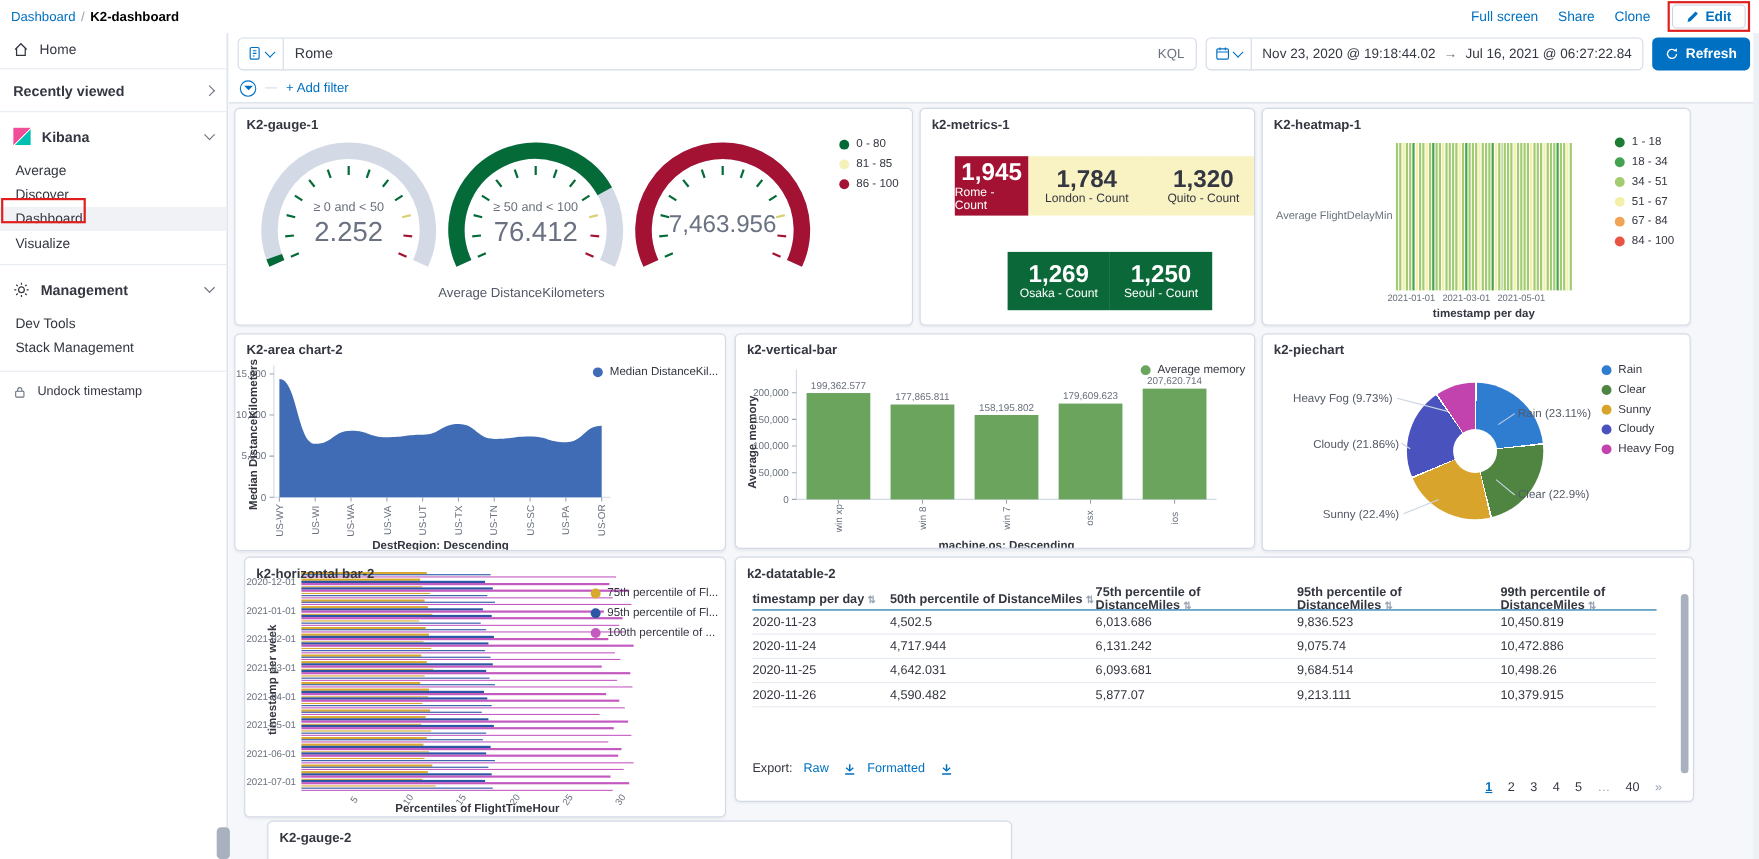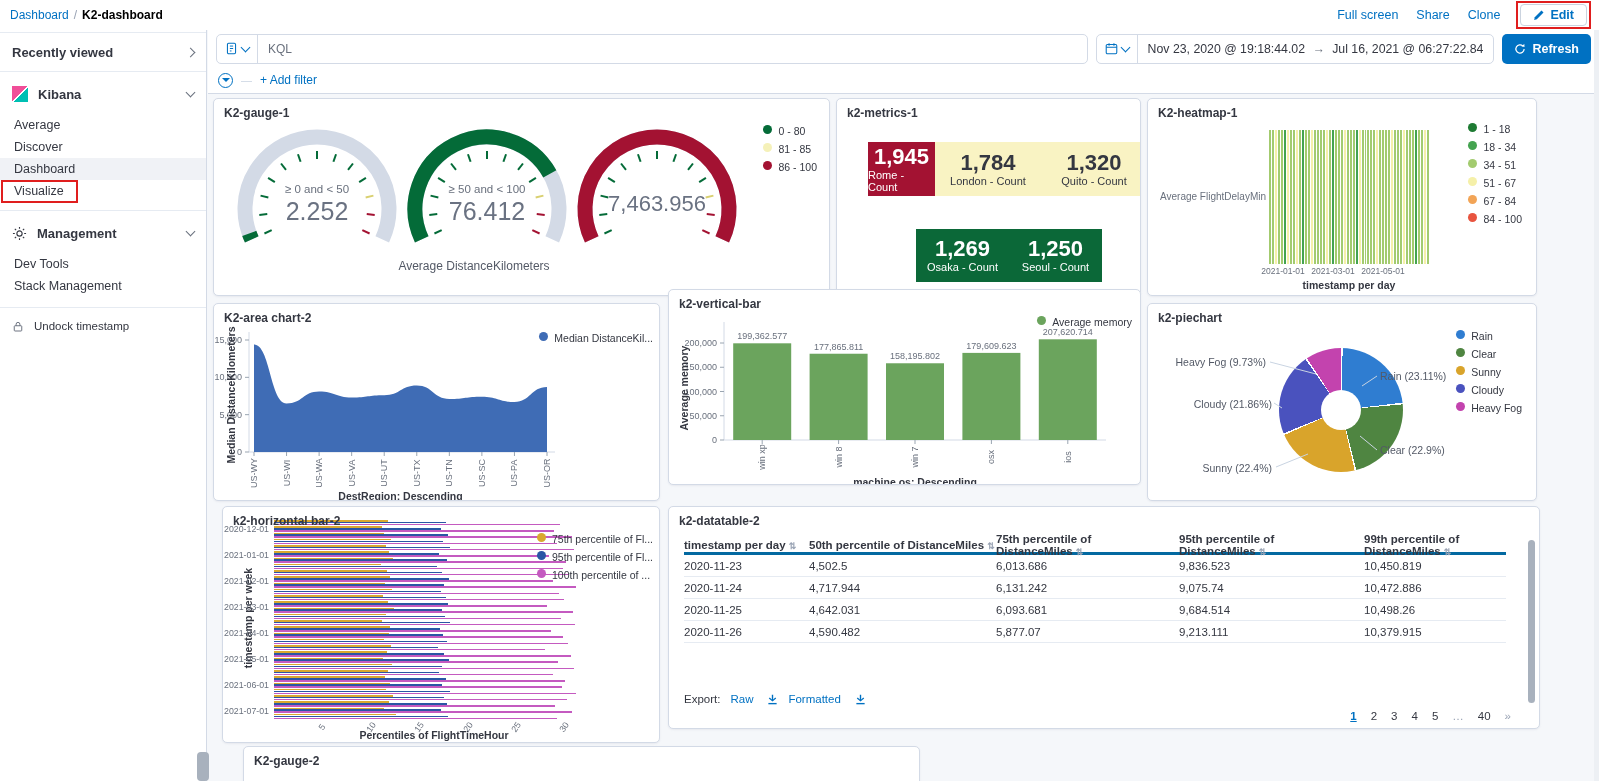--- a/index.html
+++ b/index.html
@@ -60,21 +60,21 @@
     border-right:4px solid transparent; border-top:4px solid #0071C2; }
   .fdash { color:#C9D4E2; font-size:11px; }
   .addfilter { color:#0071C2; font-size:12px; cursor:pointer; }
 
   
   #dash { position:absolute; left:-208px; top:64px; width:1599px; height:688px; }
   .panel { position:absolute; background:#fff; border:1px solid #D3DAE6; border-radius:5px;
     box-shadow:0 1px 2px rgba(152,162,179,.15); overflow:hidden; }
   .ptitle { position:absolute; left:10px; top:7px; font-size:12px; font-weight:bold; color:#343741; cursor:pointer; z-index:2; }
   .legend { position:absolute; font-size:10.5px; color:#343741; }
-  .legend .li { display:flex; gap:6px; margin-bottom:6px; cursor:pointer; white-space:nowrap; }
+  .legend .li { display:flex; align-items:center; gap:6px; margin-bottom:6px; cursor:pointer; white-space:nowrap; }
   .dot { width:9px; height:9px; border-radius:50%; flex:0 0 9px; }
 
   
   .gauge-box { position:absolute; width:170px; text-align:center; }
   .gauge-cap { position:absolute; font-size:12px; color:#535966; }
 
   
   .mtile { position:absolute; display:flex; flex-direction:column; align-items:center; justify-content:center; }
   .mval { font-size:22px; font-weight:bold; line-height:22px; }
   .mlab { font-size:11px; margin-top:1px; }
@@ -85,21 +85,21 @@
   .rot90 { transform:rotate(-90deg); transform-origin:center; white-space:nowrap; }
 
   
   #hm-plot { position:absolute; display:flex; gap:1px; background:#fff; }
   #hm-plot div { flex:1; }
 
   
   #dt-grid { position:absolute; left:15px; top:26px; width:822px; font-size:11.5px; }
   .dt-row { display:grid; grid-template-columns:125px 187px 183px 185px 1fr; border-bottom:1px solid #E6EBF2;
     height:22px; align-items:center; }
-  .dt-row.head { font-weight:bold; border-bottom:3px solid #0369a1; cursor:pointer; }
+  .dt-row.head { font-weight:bold; border-bottom:1px solid #0369a1; cursor:pointer; }
   .dt-row.total { font-weight:bold; border-bottom:none; }
   .sorticon { color:#98A2B3; font-size:9px; margin-left:3px; }
   #dt-export { position:absolute; left:15px; top:186px; font-size:11.5px; display:flex; gap:10px; align-items:center; }
   #dt-export a { color:#0071C2; text-decoration:none; display:flex; gap:14px; align-items:center; cursor:pointer; }
   #dt-pager { position:absolute; right:28px; top:203px; font-size:11.5px; display:flex; gap:14px; color:#343741; }
   #dt-pager span { cursor:pointer; }
   #dt-pager .cur { color:#0071C2; font-weight:bold; text-decoration:underline; }
   #dt-pager .dots, #dt-pager .nxt { color:#98A2B3; }
 
   
@@ -127,20 +127,26 @@
               <path fill="#0071C2" d="M12.3 0.7l3 3L5.6 13.4l-4 1 1-4L12.3.7z"></path>
             </svg>
           <span>Edit</span>
         </button>
         <div class="red-box"></div>
       </div>
     </div>
   </header>
 
   <aside id="sidebar">
+    <div class="side-row">
+      <svg width="14" height="14" viewBox="0 0 16 16">
+          <path fill="none" stroke="#343741" stroke-width="1.3" d="M2 8 L8 2 L14 8 M3.5 7 V14 H12.5 V7"></path>
+        </svg>
+      <span>Home</span>
+    </div>
     <div class="side-divider"></div>
     <div class="side-row side-head" style="height:34px">
       <span>Recently viewed</span>
         <span class="grow"></span>
       <span class="chev-r"></span>
     </div>
     <div class="side-divider"></div>
     <div class="side-row side-head" style="height:40px">
       <span class="klogo"></span>
       <span>Kibana</span>
@@ -180,20 +186,21 @@
   <div id="main">
     <div id="querybar">
       <div class="qwrap">
         <div class="q-addon">
           <svg width="13" height="13" viewBox="0 0 16 16">
               <rect x="3" y="1.5" width="10" height="13" rx="1.5" fill="none" stroke="#0071C2" stroke-width="1.3"></rect>
               <path stroke="#0071C2" stroke-width="1.2" d="M6 5h4 M6 8h4 M6 11h2"></path>
             </svg>
           <span class="chev-d" style="border-color:#0071C2"></span>
         </div>
+        <div class="q-input">Rome</div>
         <div class="q-kql">KQL</div>
       </div>
       <div class="datewrap">
         <div class="q-addon">
           <svg width="13" height="13" viewBox="0 0 16 16">
               <rect x="1.5" y="3" width="13" height="11.5" rx="1.5" fill="none" stroke="#0071C2" stroke-width="1.3"></rect>
               <path stroke="#0071C2" stroke-width="1.3" d="M1.5 6.5h13 M5 1.5v3 M11 1.5v3"></path>
             </svg>
           <span class="chev-d" style="border-color:#0071C2"></span>
         </div>
@@ -450,21 +457,21 @@
             <div class="axis-title" style="position: absolute; left: 40px; top: 186px; width: 293px; text-align: center;">DestRegion: Descending</div>
           </div>
         <div class="legend" style="right:6px; top:28px" id="area-legend">
             <div class="li">
               <span class="dot" style="background: rgb(63, 108, 181);"></span>
               <span>Median DistanceKil...</span>
             </div>
           </div>
       </div>
 
-      <div class="panel" id="p-vbar" style="left:668px; top:195px; width:473px; height:196px">
+      <div class="panel" id="p-vbar" style="left:668px; top:209px; width:473px; height:196px">
         <div class="ptitle">k2-vertical-bar</div>
         <svg id="vbar-svg" width="473" height="198" style="position:absolute; left:0; top:0">
             <line x1="55" y1="150" x2="437" y2="150" stroke="#D3DAE6"></line>
             <line x1="55" y1="32" x2="55" y2="150" stroke="#D3DAE6"></line>
             <line x1="51" y1="150" x2="55" y2="150" stroke="#9AA5B1"></line>
             <text x="48" y="153" text-anchor="end" font-size="9" fill="#69707D">0</text>
             <line x1="51" y1="125.75" x2="55" y2="125.75" stroke="#9AA5B1"></line>
             <text x="48" y="128.75" text-anchor="end" font-size="9" fill="#69707D">50,000</text>
             <line x1="51" y1="101.5" x2="55" y2="101.5" stroke="#9AA5B1"></line>
             <text x="48" y="104.5" text-anchor="end" font-size="9" fill="#69707D">100,000</text>

